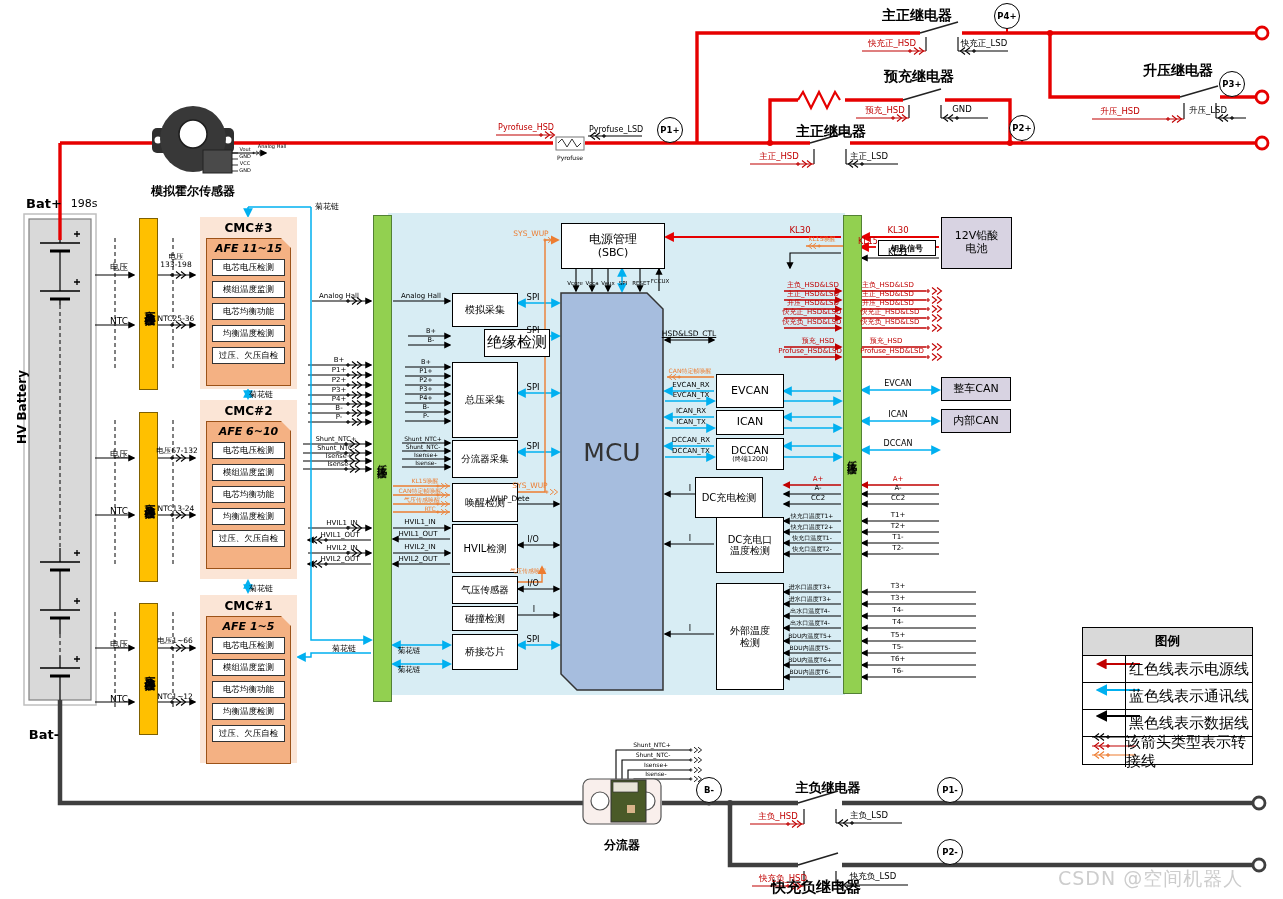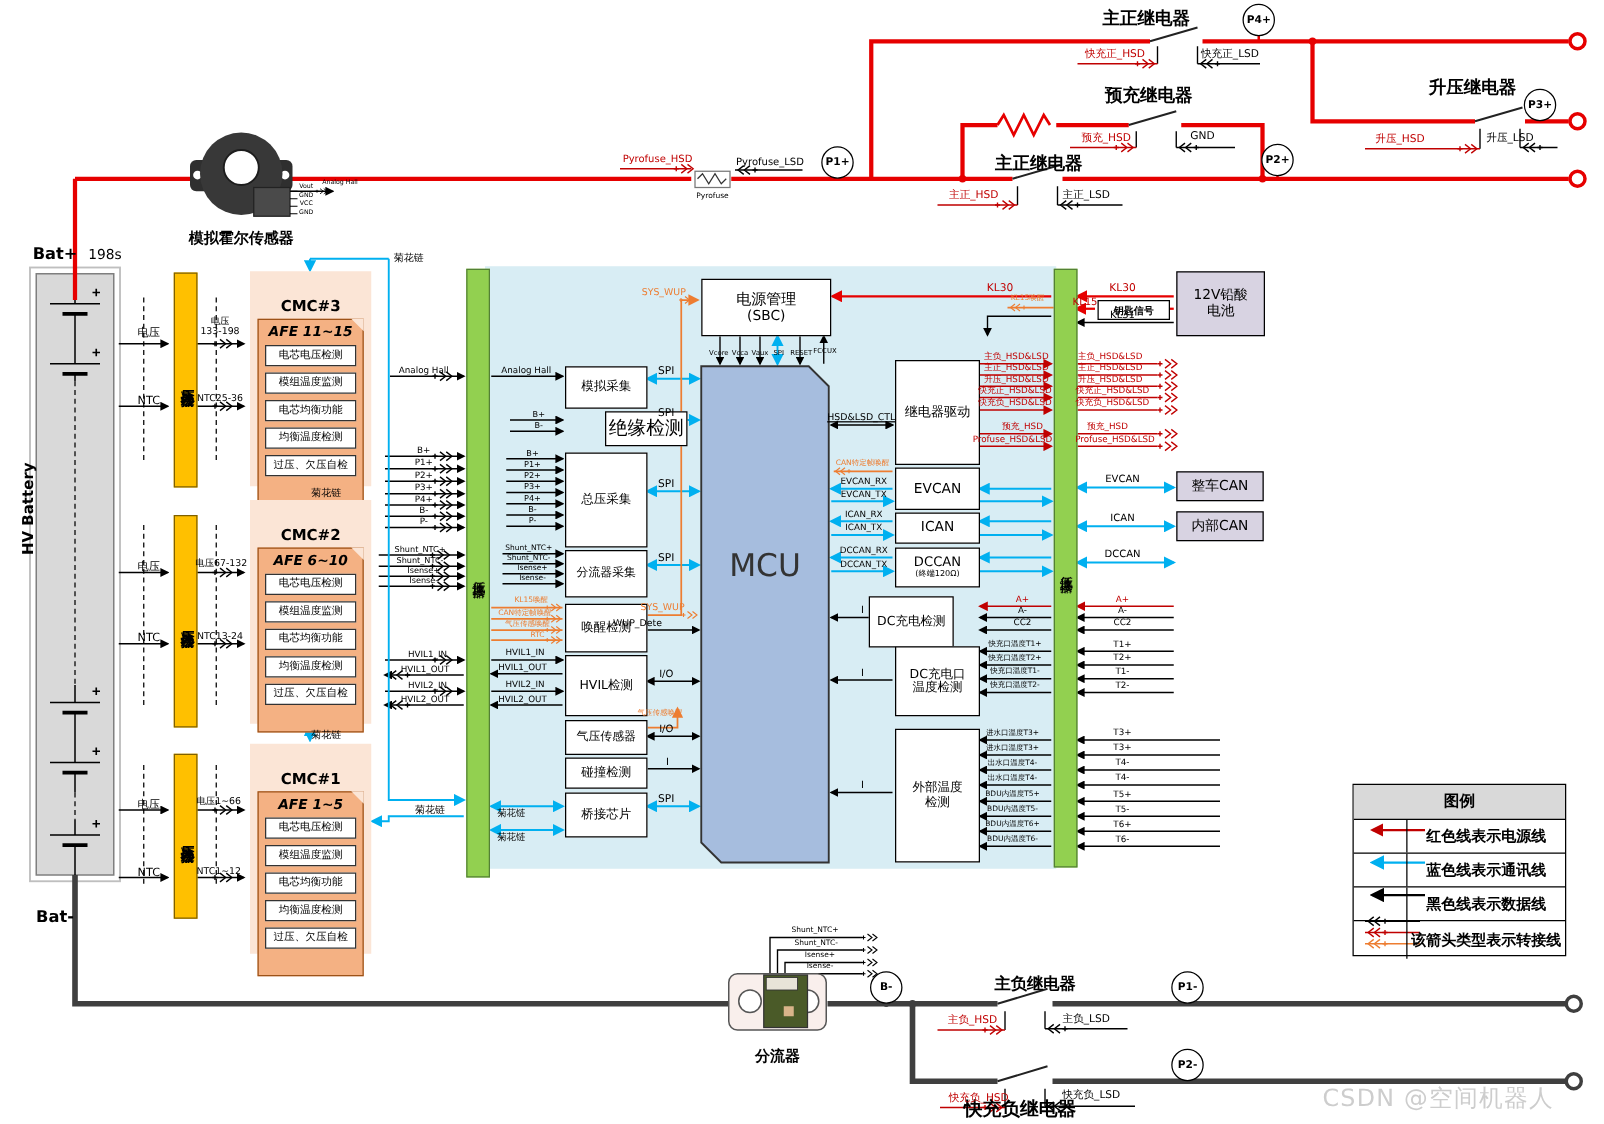--- a/index.html
+++ b/index.html
@@ -16,42 +16,42 @@
   .lb.b{font-weight:bold}
   
   .hvbar{position:absolute;left:139px;width:17px;background:#ffc000;border:1px solid #7f6000;
          writing-mode:vertical-rl;text-orientation:upright;display:flex;align-items:center;justify-content:center;
          font-size:11px;font-weight:bold;color:#000;z-index:3;letter-spacing:1px;}
   .lvbar{position:absolute;width:17px;background:#92d050;border:1px solid #538135;
          writing-mode:vertical-rl;text-orientation:upright;display:flex;align-items:center;justify-content:center;
          font-size:10.5px;color:#000;z-index:3;letter-spacing:1px;}
   
   .cmc{position:absolute;left:200px;width:97px;background:#fbe5d6;z-index:3;}
-  .cmc .t{font-size:12px;font-weight:bold;text-align:center;padding-top:21px;}
+  .cmc .t{font-size:12px;font-weight:bold;text-align:center;padding-top:4px;}
   .afe{margin:3px 6px 6px 6px;background:#f4b183;border:1px solid #9c5218;position:relative;padding:2px 5px 5px 5px;}
   .afe .fold{position:absolute;right:-1px;top:-1px;width:0;height:0;border-left:10px solid transparent;border-top:10px solid #fbe5d6;}
   .afe .at{font-size:11px;font-weight:bold;font-style:italic;text-align:center;margin:1px 0 4px 0;}
   .afe .row{background:#fff;border:1px solid #333;height:15px;line-height:15px;font-size:8.5px;text-align:center;margin-bottom:5px;}
   .afe .row:last-child{margin-bottom:16px;}
   
   .mod{position:absolute;background:#fff;border:1.3px solid #000;display:flex;flex-direction:column;
        align-items:center;justify-content:center;text-align:center;z-index:3;line-height:1.15;}
   .lav{background:#d8d3e2;}
   
   .port{position:absolute;width:24px;height:24px;border:1.4px solid #000;border-radius:50%;background:#fff;
         transform:translate(-50%,-50%);display:flex;align-items:center;justify-content:center;
         font-size:8.5px;font-weight:bold;z-index:4;}
   
   #legend{left:1082px;top:627px;width:169px;height:136px;border:1.3px solid #000;z-index:3;background:transparent;}
   #legend .hd{height:27px;background:#d9d9d9;border-bottom:1.3px solid #000;display:flex;align-items:center;justify-content:center;
               font-size:12.5px;font-weight:bold;}
   #legend .lrow{display:flex;border-bottom:1.3px solid #000;}
   #legend .lrow:last-child{border-bottom:none;}
   #legend .c1{width:42px;border-right:1.3px solid #000;}
-  #legend .c2{flex:1;display:flex;align-items:center;justify-content:center;font-size:12px;font-weight:bold;}
+  #legend .c2{flex:1;display:flex;align-items:center;justify-content:center;font-size:15px;}
   #keysig{position:absolute;left:878px;top:240px;width:56px;height:14px;border:1.2px solid #000;background:#fff;
           font-size:8px;font-weight:bold;display:flex;align-items:center;justify-content:center;z-index:4;}
   #watermark{position:absolute;left:1058px;top:866px;font-size:19px;color:#cdcdcd;z-index:0;letter-spacing:1px;}
   #hvbattery-label{position:absolute;left:-28px;top:400px;width:100px;text-align:center;transform:rotate(-90deg);
           font-size:12px;font-weight:bold;z-index:3;}
   #mcu-label{position:absolute;left:563px;top:438px;width:98px;text-align:center;font-size:25px;color:#333;z-index:3;}
 </style>
 </head>
 <body>
 
@@ -485,21 +485,20 @@
   <div class="mod" style="left:452px;top:293px;width:64px;height:32px;font-size:10px;">模拟采集</div>
   <div class="mod" style="left:452px;top:329px;width:64px;height:26px;font-size:15px;margin-left:32px;">绝缘检测</div>
   <div class="mod" style="left:452px;top:362px;width:64px;height:74px;font-size:10px;">总压采集</div>
   <div class="mod" style="left:452px;top:440px;width:64px;height:36px;font-size:9.5px;">分流器采集</div>
   <div class="mod" style="left:452px;top:483px;width:64px;height:37px;font-size:10px;">唤醒检测</div>
   <div class="mod" style="left:452px;top:524px;width:64px;height:47px;font-size:10px;">HVIL检测</div>
   <div class="mod" style="left:452px;top:576px;width:64px;height:26px;font-size:9.5px;">气压传感器</div>
   <div class="mod" style="left:452px;top:606px;width:64px;height:23px;font-size:10px;">碰撞检测</div>
   <div class="mod" style="left:452px;top:634px;width:64px;height:34px;font-size:10px;">桥接芯片</div>
 
-  <div class="mod" style="left:716px;top:288px;width:66px;height:82px;font-size:10.5px;">继电器驱动</div>
   <div class="mod" style="left:716px;top:374px;width:66px;height:32px;font-size:11px;">EVCAN</div>
   <div class="mod" style="left:716px;top:410px;width:66px;height:23px;font-size:11px;">ICAN</div>
   <div class="mod" style="left:716px;top:438px;width:66px;height:30px;">
     <span style="font-size:10.5px;">DCCAN</span>
     <span style="font-size:6.5px;">(终端120Ω)</span>
   </div>
   <div class="mod" style="left:695px;top:477px;width:66px;height:39px;font-size:10px;">DC充电检测</div>
   <div class="mod" style="left:716px;top:517px;width:66px;height:54px;font-size:10px;white-space:pre-line;">DC充电口
 温度检测</div>
   <div class="mod" style="left:716px;top:583px;width:66px;height:105px;font-size:10px;white-space:pre-line;">外部温度

